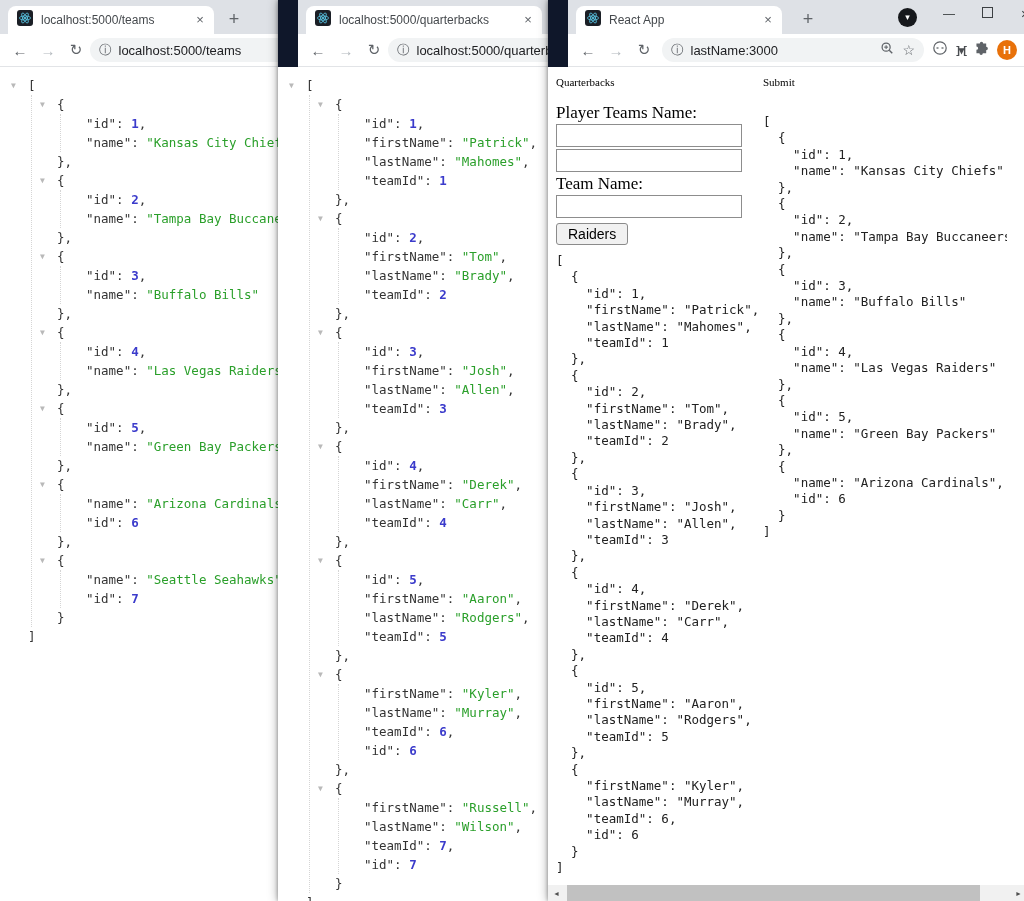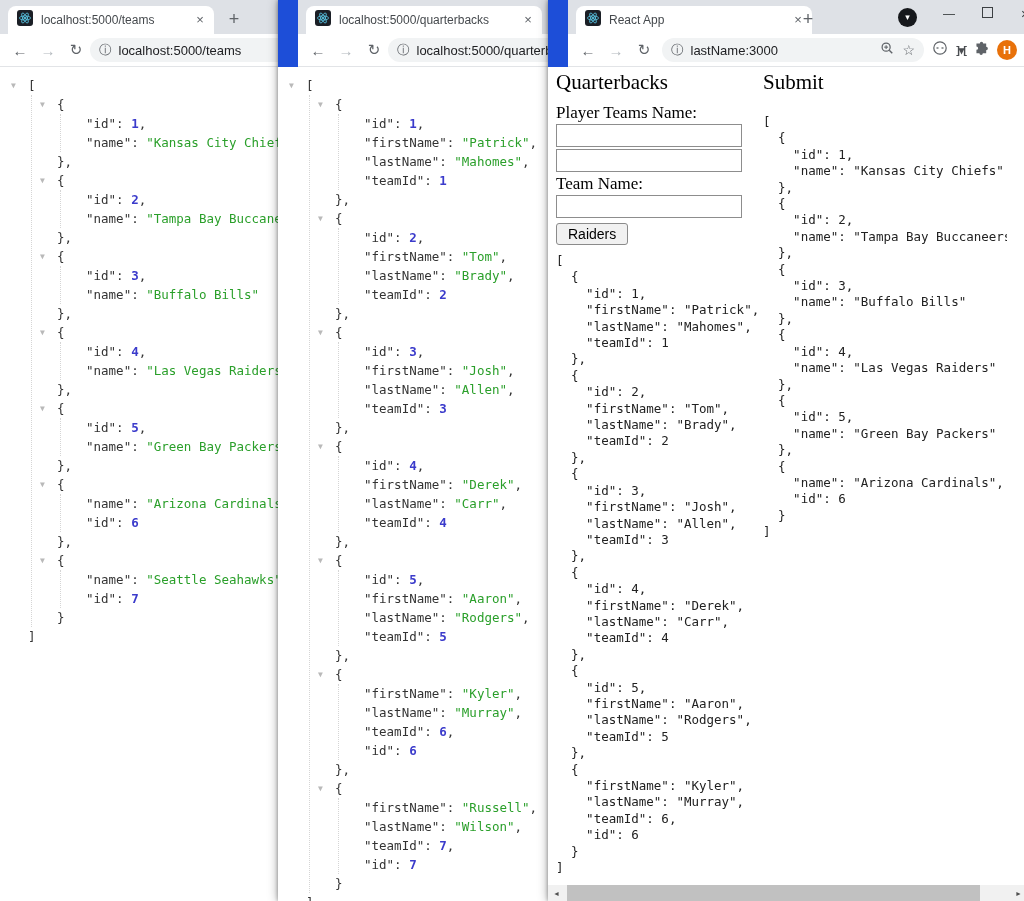--- a/index.html
+++ b/index.html
@@ -1,20 +1,20 @@
 <!DOCTYPE html>
 <html><head>
 <meta charset="utf-8">
 <style>
   html,body{margin:0;padding:0;}
   body{width:1024px;height:901px;position:relative;overflow:hidden;background:#fff;
        font-family:"Liberation Sans",sans-serif;}
 
   
-  .window{position:absolute;top:0;height:901px;background:#1d4ed8;overflow:hidden;}
+  .window{position:absolute;top:0;height:901px;background:#0f172a;overflow:hidden;}
   #win2,#win3{box-shadow:0 0 10px rgba(0,0,0,.35), -1px 0 3px rgba(0,0,0,.22);padding-left:20px;}
   #win1{left:0;width:281px;}
   #win2{left:278px;width:282px;}
   #win3{left:548px;width:476px;}
 
   .tabstrip{position:relative;height:34px;background:#dee1e6;}
   .tab{position:absolute;left:8px;top:6px;height:28px;background:#fff;
        border-radius:8px 8px 0 0;display:flex;align-items:center;
        padding:0 6px 0 9px;box-sizing:border-box;}
   .tab-title{font-size:12px;color:#45494d;margin:0 12px 0 8px;white-space:nowrap;
@@ -55,21 +55,21 @@
       line-height:19px;color:#333;white-space:pre;}
   .jv .blk{margin-left:3px;border-left:1px dotted #d5d5d5;padding-left:25px;}
   .jv .jline{position:relative;}
   .jv .tri{position:absolute;left:-17px;top:0px;font-size:8px;color:#b9b9b9;}
   .jv .num{color:#3b3bcb;font-weight:bold;}
   .jv .str{color:#2a9f2a;}
 
   
   .app-col-left{position:absolute;left:8px;top:0;width:208px;}
   .app-col-right{position:absolute;left:215px;top:0;width:244px;overflow:hidden;}
-  .app-h{font-family:"Liberation Serif",serif;font-size:21px;font-weight:normal;
+  .app-h{font-family:"Liberation Serif",serif;font-size:11px;font-weight:normal;
          margin:6px 0 12px;line-height:19px;color:#000;}
   .app-label{display:block;font-family:"Liberation Serif",serif;font-size:17px;
              line-height:18px;margin-top:3px;color:#000;}
   .app-input{width:186px;height:23px;box-sizing:border-box;border:1px solid #8d8d8d;
              margin-top:2px;font-size:13px;padding:1px 4px;border-radius:0;background:#fff;}
   .app-submit{margin-top:5px;font-family:"Liberation Sans",sans-serif;font-size:14px;
               color:#000;background:#f1f1f1;border:1px solid #8b8b8b;border-radius:3px;
               padding:2px 11px;height:22px;}
   pre.json{margin:8px 0 0;font-family:"DejaVu Sans Mono",monospace;font-size:12.5px;
            line-height:16.4px;color:#222;}
@@ -144,21 +144,21 @@
       <span class="url">localhost:5000/quarterbacks</span>
     </div>
   </div>
   <div class="content">
     <div class="jv" id="jv2"><div class="jline"><span class="tri">▼</span><span>[</span></div><div class="blk"><div class="jline"><span class="tri">▼</span><span>{</span></div><div class="blk"><div class="jline"><span>"id": <span class="num">1</span>,</span></div><div class="jline"><span>"firstName": <span class="str">"Patrick"</span>,</span></div><div class="jline"><span>"lastName": <span class="str">"Mahomes"</span>,</span></div><div class="jline"><span>"teamId": <span class="num">1</span></span></div></div><div class="jline"><span>},</span></div><div class="jline"><span class="tri">▼</span><span>{</span></div><div class="blk"><div class="jline"><span>"id": <span class="num">2</span>,</span></div><div class="jline"><span>"firstName": <span class="str">"Tom"</span>,</span></div><div class="jline"><span>"lastName": <span class="str">"Brady"</span>,</span></div><div class="jline"><span>"teamId": <span class="num">2</span></span></div></div><div class="jline"><span>},</span></div><div class="jline"><span class="tri">▼</span><span>{</span></div><div class="blk"><div class="jline"><span>"id": <span class="num">3</span>,</span></div><div class="jline"><span>"firstName": <span class="str">"Josh"</span>,</span></div><div class="jline"><span>"lastName": <span class="str">"Allen"</span>,</span></div><div class="jline"><span>"teamId": <span class="num">3</span></span></div></div><div class="jline"><span>},</span></div><div class="jline"><span class="tri">▼</span><span>{</span></div><div class="blk"><div class="jline"><span>"id": <span class="num">4</span>,</span></div><div class="jline"><span>"firstName": <span class="str">"Derek"</span>,</span></div><div class="jline"><span>"lastName": <span class="str">"Carr"</span>,</span></div><div class="jline"><span>"teamId": <span class="num">4</span></span></div></div><div class="jline"><span>},</span></div><div class="jline"><span class="tri">▼</span><span>{</span></div><div class="blk"><div class="jline"><span>"id": <span class="num">5</span>,</span></div><div class="jline"><span>"firstName": <span class="str">"Aaron"</span>,</span></div><div class="jline"><span>"lastName": <span class="str">"Rodgers"</span>,</span></div><div class="jline"><span>"teamId": <span class="num">5</span></span></div></div><div class="jline"><span>},</span></div><div class="jline"><span class="tri">▼</span><span>{</span></div><div class="blk"><div class="jline"><span>"firstName": <span class="str">"Kyler"</span>,</span></div><div class="jline"><span>"lastName": <span class="str">"Murray"</span>,</span></div><div class="jline"><span>"teamId": <span class="num">6</span>,</span></div><div class="jline"><span>"id": <span class="num">6</span></span></div></div><div class="jline"><span>},</span></div><div class="jline"><span class="tri">▼</span><span>{</span></div><div class="blk"><div class="jline"><span>"firstName": <span class="str">"Russell"</span>,</span></div><div class="jline"><span>"lastName": <span class="str">"Wilson"</span>,</span></div><div class="jline"><span>"teamId": <span class="num">7</span>,</span></div><div class="jline"><span>"id": <span class="num">7</span></span></div></div><div class="jline"><span>}</span></div></div><div class="jline"><span>]</span></div></div>
   </div>
 </div>
 
 <div class="window" id="win3">
   <div class="tabstrip">
-    <div class="tab" style="width:236px">
+    <div class="tab" style="width:206px">
       <span><svg width="16" height="16" viewBox="0 0 16 16">
             <rect width="16" height="16" rx="3" fill="#1b1f26"></rect>
             <g fill="none" stroke="#61dafb" stroke-width="0.7">
               <ellipse cx="8" cy="8" rx="5.6" ry="2.1"></ellipse>
               <ellipse cx="8" cy="8" rx="5.6" ry="2.1" transform="rotate(60 8 8)"></ellipse>
               <ellipse cx="8" cy="8" rx="5.6" ry="2.1" transform="rotate(120 8 8)"></ellipse>
             </g>
             <circle cx="8" cy="8" r="1.1" fill="#61dafb"></circle>
           </svg></span>
       <span class="tab-title">React App</span>

